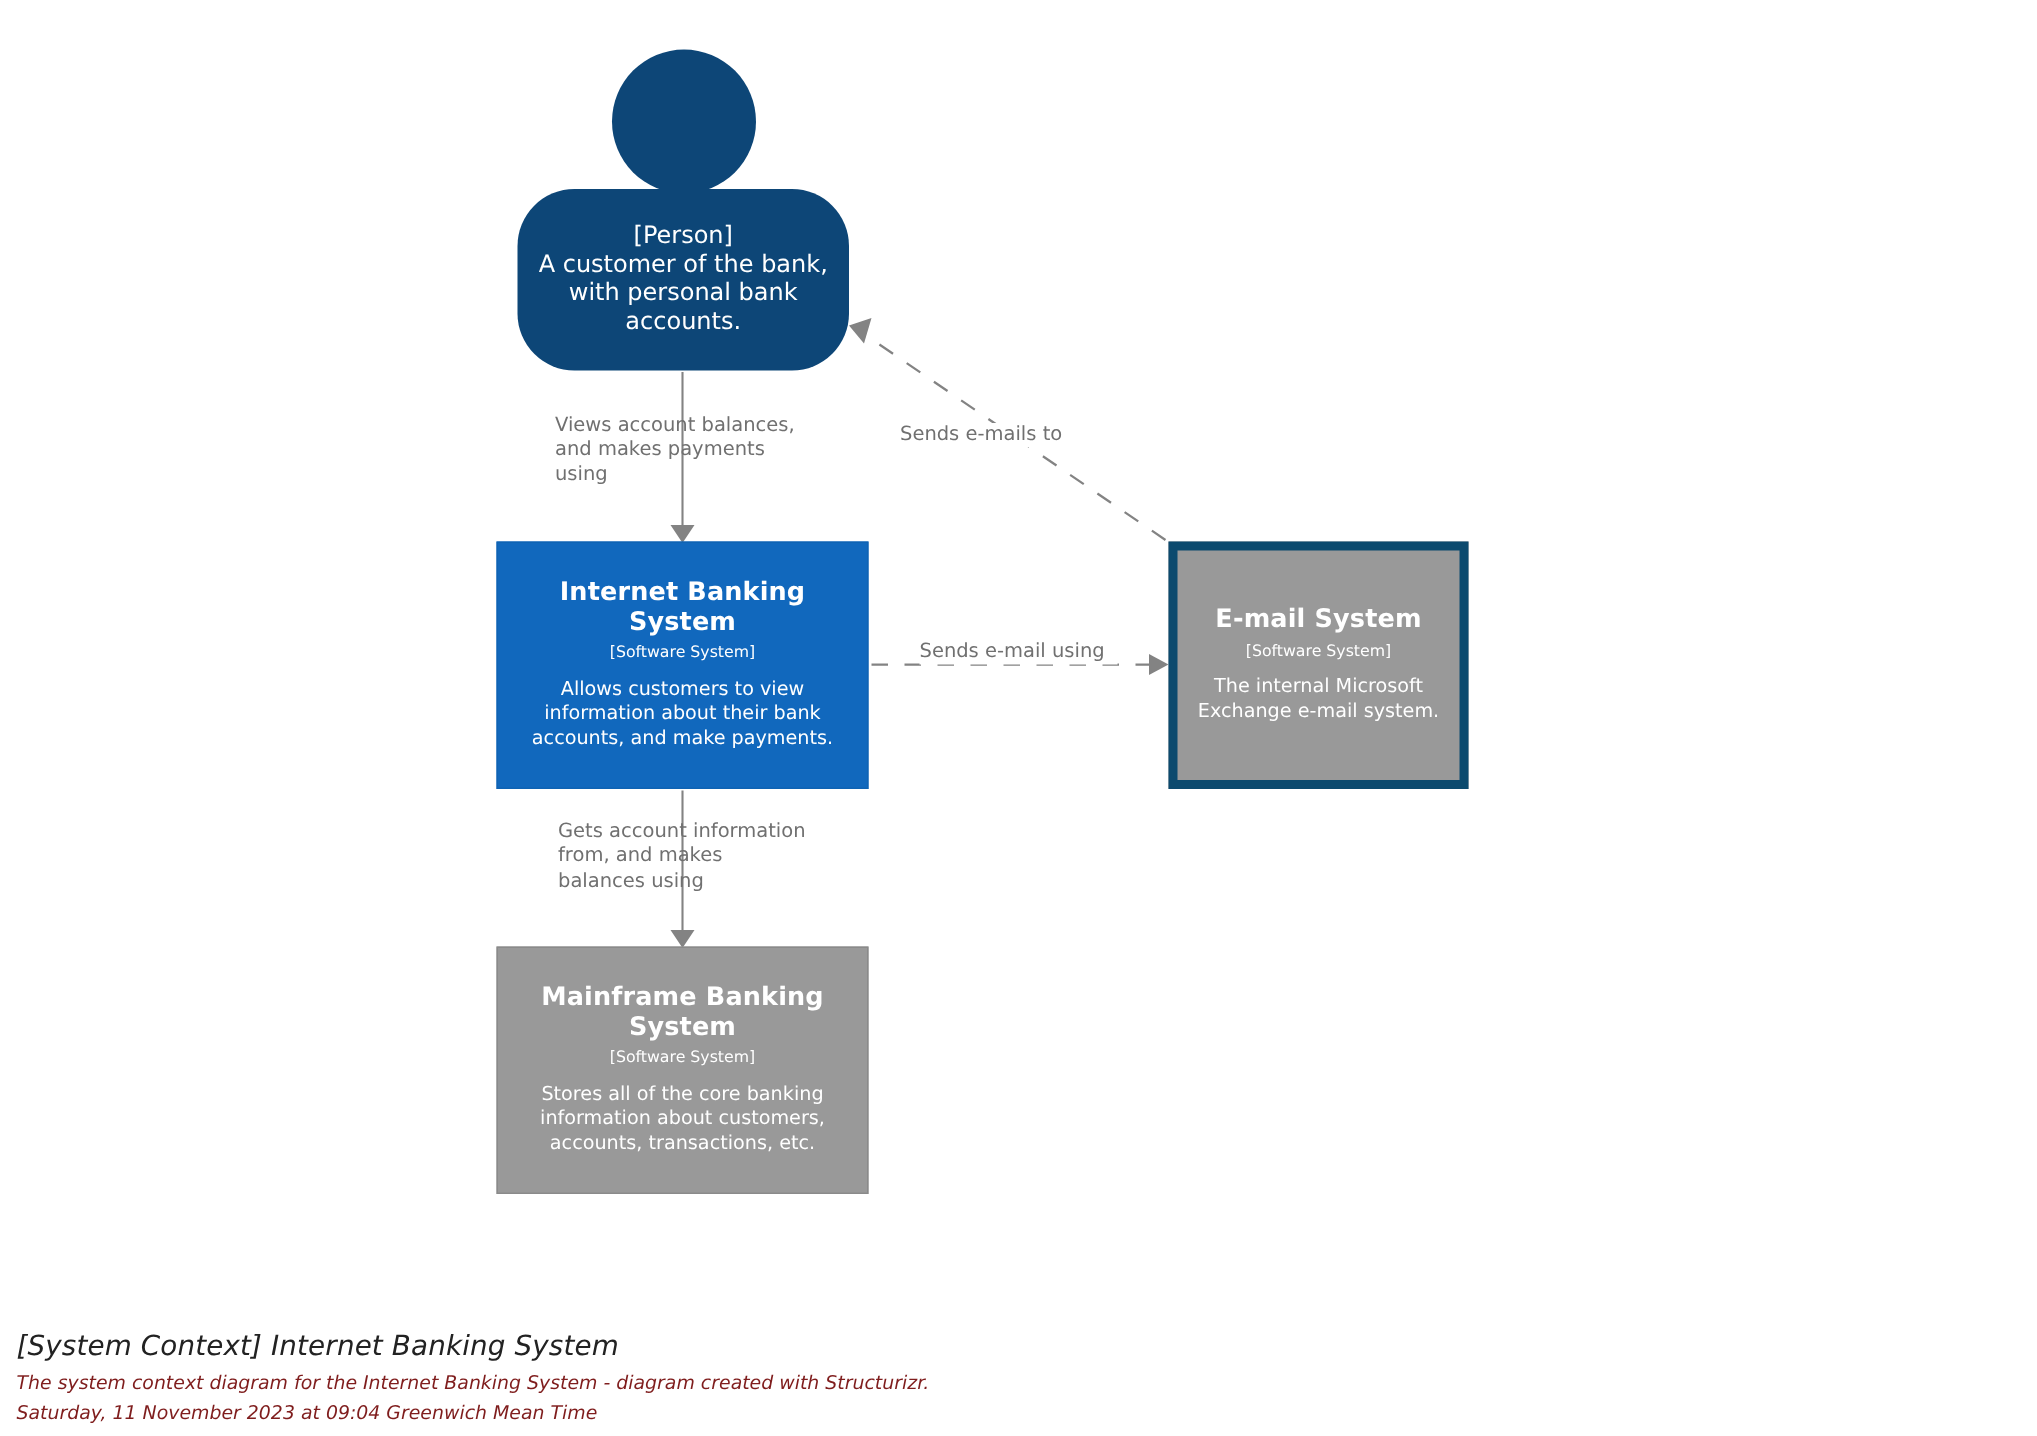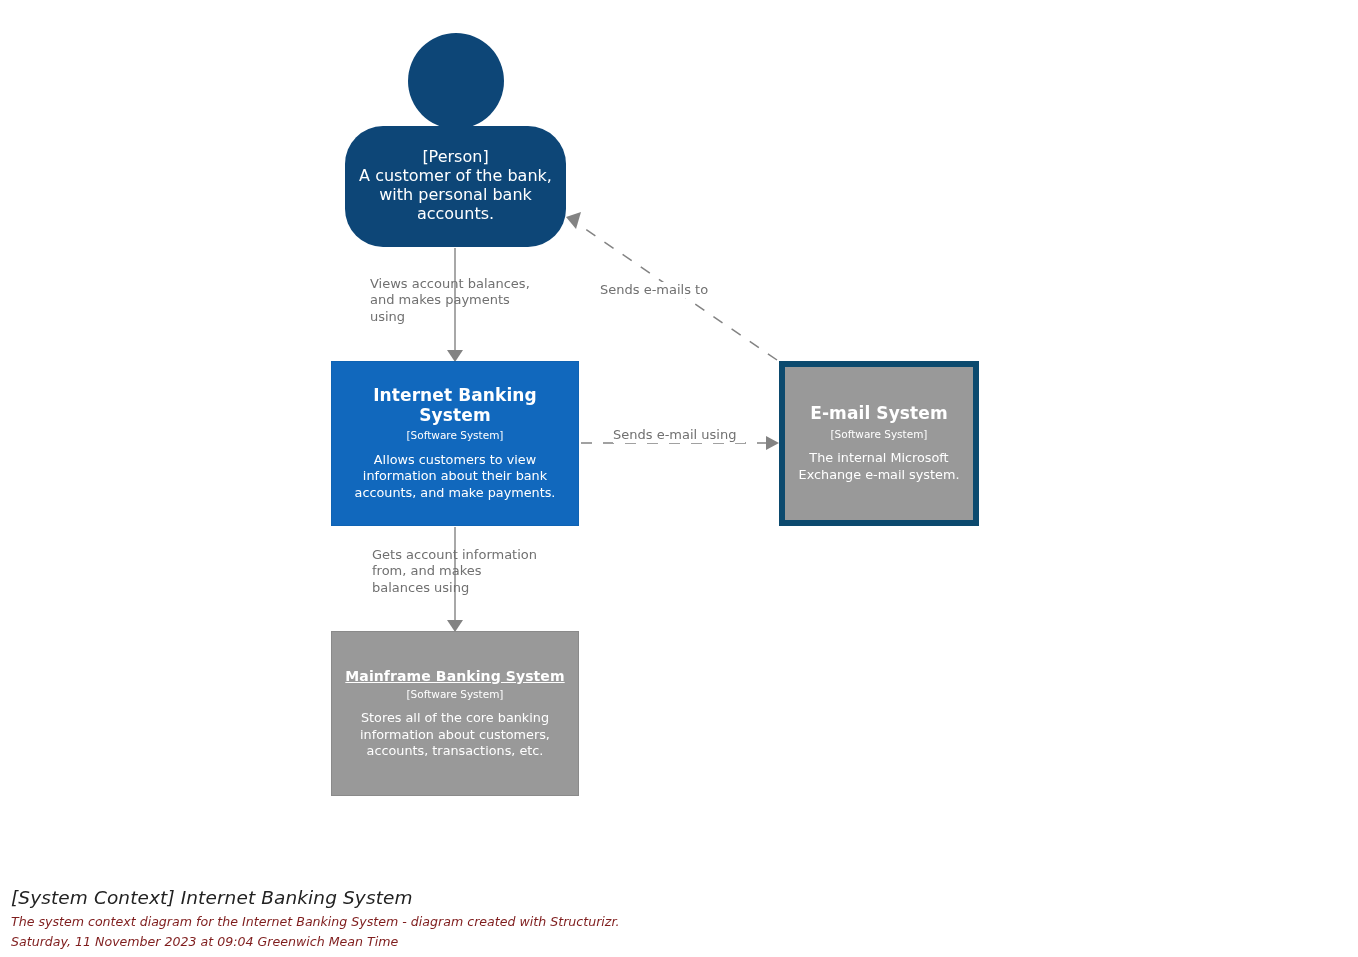--- a/index.html
+++ b/index.html
@@ -118,21 +118,21 @@
   #node-email .n-name { font-size: 17px; }
 
   #node-mainframe {
     left: 331px;
     top: 631px;
     width: 248px;
     height: 165px;
     background: #999999;
     border: 1px solid #8a8a8a;
   }
-  #node-mainframe .n-name { font-size: 14px; text-decoration: underline; }
+  #node-mainframe .n-name { font-size: 17px; }
 
   
   .edge-label {
     position: absolute;
     color: #707070;
     font-size: 13px;
     line-height: 1.25;
     text-align: left;
     background: transparent;
   }

